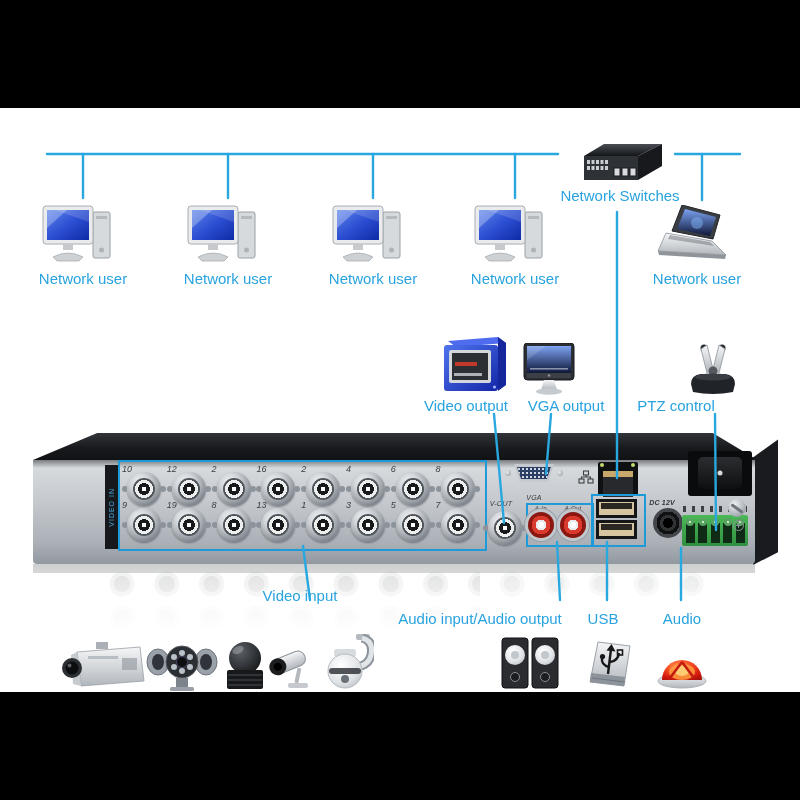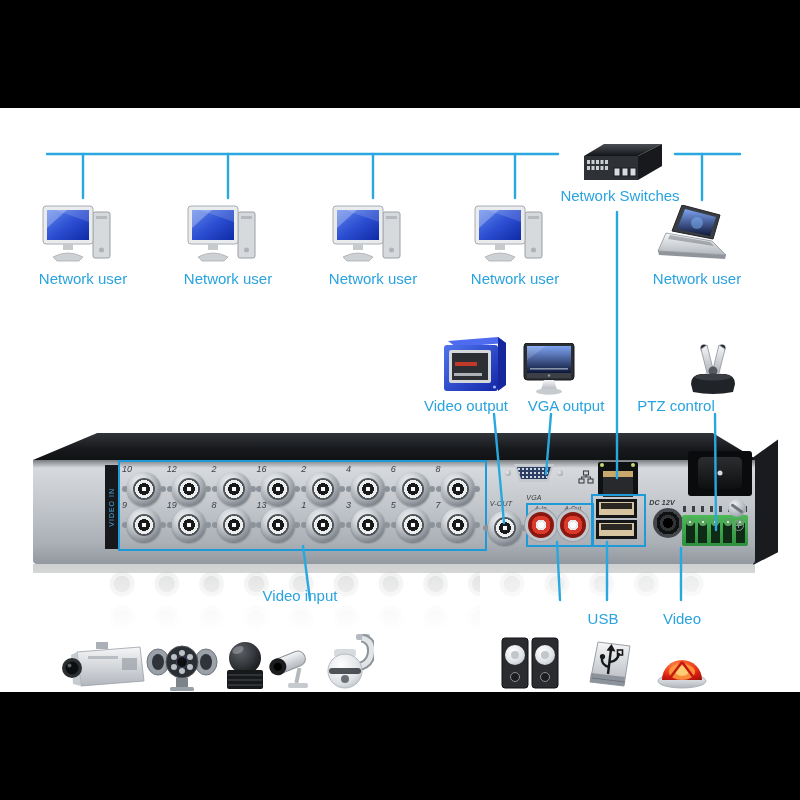--- a/index.html
+++ b/index.html
@@ -374,22 +374,23 @@
       <span class="rocker"></span>
     </div>
 
     <div class="refl-dark"></div>
     <div class="refl-row" style="left:100px;top:462px;width:380px"></div>
     <div class="refl-row" style="left:490px;top:462px;width:230px;opacity:.7"></div>
     <div class="refl-row" style="left:100px;top:496px;width:380px;opacity:.6"></div>
     <div class="refl-fade"></div>
 
     <div class="lbl" style="left:300px;top:479px">Video input</div>
+    <div class="lbl" style="left:480px;top:502px">Audio input/Audio output</div>
     <div class="lbl" style="left:603px;top:502px">USB</div>
-    <div class="lbl" style="left:682px;top:502px">Video</div>
+    <div class="lbl" style="left:682px;top:502px">Audio</div>
 
     <svg class="icon" style="left:60px;top:532px" width="86" height="52" viewBox="0 0 86 52">
       <rect x="36" y="2" width="12" height="7" fill="#aab0b6"></rect>
       <polygon points="17,12 80,7 84,41 21,46" fill="url(#gSilver)" stroke="#9aa0a7" stroke-width=".8"></polygon>
       <polygon points="17,12 21,46 13,44 11,15" fill="#c6cbd0"></polygon>
       <rect x="28" y="16" width="30" height="3" fill="#b9bec4"></rect>
       <rect x="62" y="18" width="15" height="12" fill="#9aa0a7" opacity=".7"></rect>
       <circle cx="12" cy="28" r="10" fill="#2b2e33"></circle>
         <circle cx="12" cy="28" r="6.5" fill="#0c0d0e"></circle>
       <circle cx="9.5" cy="25.5" r="2" fill="#596066"></circle>

